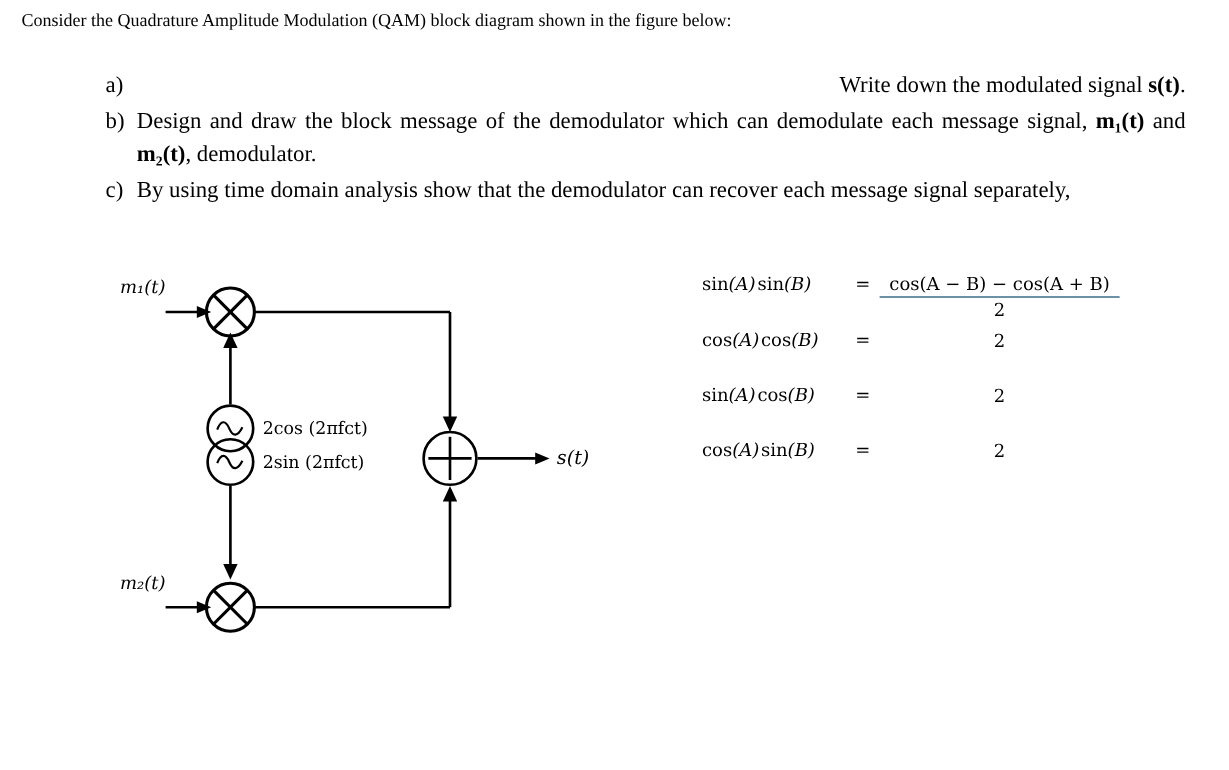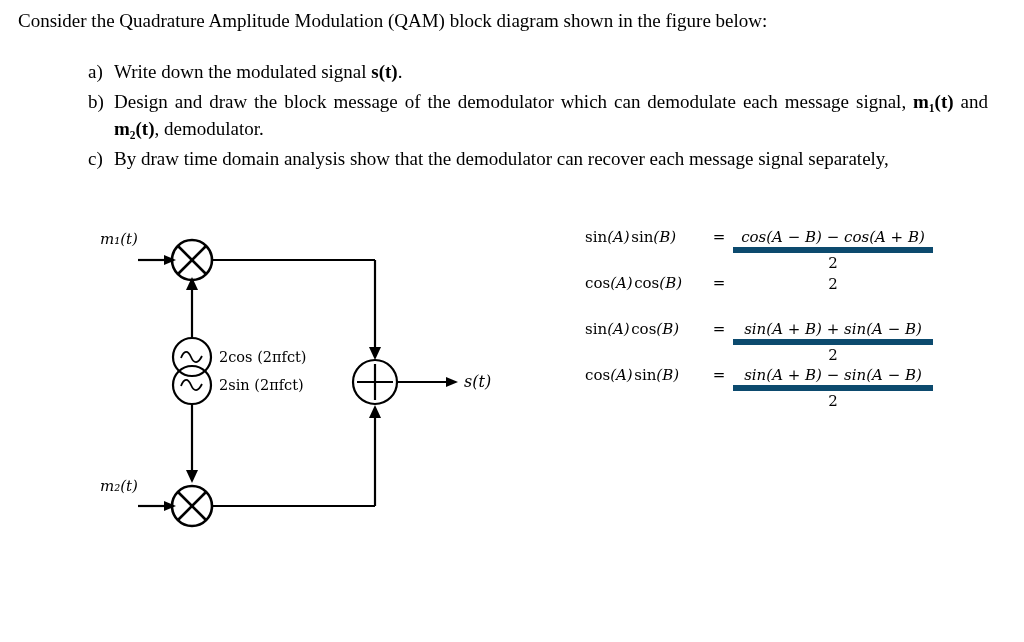--- a/index.html
+++ b/index.html
@@ -15,21 +15,21 @@
     color: #000000;
     overflow: hidden;
   }
 
   
   .intro {
     position: absolute;
     left: 18px;
     top: 8px;
     width: 990px;
-    font-size: 19px;
+    font-size: 15px;
     line-height: 1.35;
   }
 
   .qlist {
     position: absolute;
     left: 88px;
     top: 58px;
     width: 900px;
     font-size: 19px;
     line-height: 1.45;
@@ -41,21 +41,21 @@
   }
   .qlabel {
     width: 26px;
     flex: 0 0 26px;
     font-size: 19px;
   }
   .qtext {
     flex: 1 1 auto;
     text-align: justify;
   }
-  .qtext.nojust { text-align: left; }
+  .qtext.nojust { text-align: right; }
   b { font-weight: bold; }
 
   
   #diagram {
     position: absolute;
     left: 0;
     top: 225px;
     width: 560px;
     height: 310px;
   }
@@ -85,23 +85,22 @@
     width: 28px;
     text-align: center;
   }
   .idfrac {
     display: inline-block;
     text-align: center;
     min-width: 200px;
   }
   .idnum {
     padding: 0 6px 1px 6px;
-    border-bottom: 6px solid #0c4a6e;
+    border-bottom: 1px solid #0c4a6e;
     white-space: nowrap;
-    font-style: italic;
   }
   .idden {
     padding-top: 1px;
     font-style: normal;
   }
 </style>
 </head>
 <body>
 
 <div class="intro">Consider the Quadrature Amplitude Modulation (QAM) block diagram shown in the figure below:</div>
@@ -114,21 +113,21 @@
     </div>
   </div>
   <div class="qrow">
     <div class="qlabel">b)</div>
     <div class="qtext">
       <span>Design and draw the block message of the demodulator which can demodulate each message signal, </span><b>m₁(t)</b><span> and </span><b>m₂(t)</b><span>, demodulator.</span>
     </div>
   </div>
   <div class="qrow">
     <div class="qlabel">c)</div>
-    <div class="qtext">By draw time domain analysis show that the demodulator can recover each message signal separately,</div>
+    <div class="qtext">By using time domain analysis show that the demodulator can recover each message signal separately,</div>
   </div>
 </div>
 
 <svg id="diagram" viewBox="0 0 560 310" xmlns="http://www.w3.org/2000/svg">
   <g stroke="#000" stroke-width="2.2" fill="none">
 
     <line x1="138" y1="35" x2="168" y2="35"></line>
     <polygon points="176,35 164,30 164,40" fill="#000" stroke="none"></polygon>
 
     <line x1="212" y1="35" x2="375" y2="35"></line>
@@ -191,25 +190,23 @@
     <div class="idlhs"><span class="fn">cos</span><span>(A)</span> <span class="fn">cos</span><span>(B)</span></div>
     <div class="ideq">=</div>
     <div class="idfrac">
       <div class="idden">2</div>
     </div>
   </div>
   <div class="idrow">
     <div class="idlhs"><span class="fn">sin</span><span>(A)</span> <span class="fn">cos</span><span>(B)</span></div>
     <div class="ideq">=</div>
     <div class="idfrac">
-      <div class="idnum">sin(A + B) + sin(A − B)</div>
       <div class="idden">2</div>
     </div>
   </div>
   <div class="idrow">
     <div class="idlhs"><span class="fn">cos</span><span>(A)</span> <span class="fn">sin</span><span>(B)</span></div>
     <div class="ideq">=</div>
     <div class="idfrac">
-      <div class="idnum">sin(A + B) − sin(A − B)</div>
       <div class="idden">2</div>
     </div>
   </div>
 </div>
 
 </body></html>

